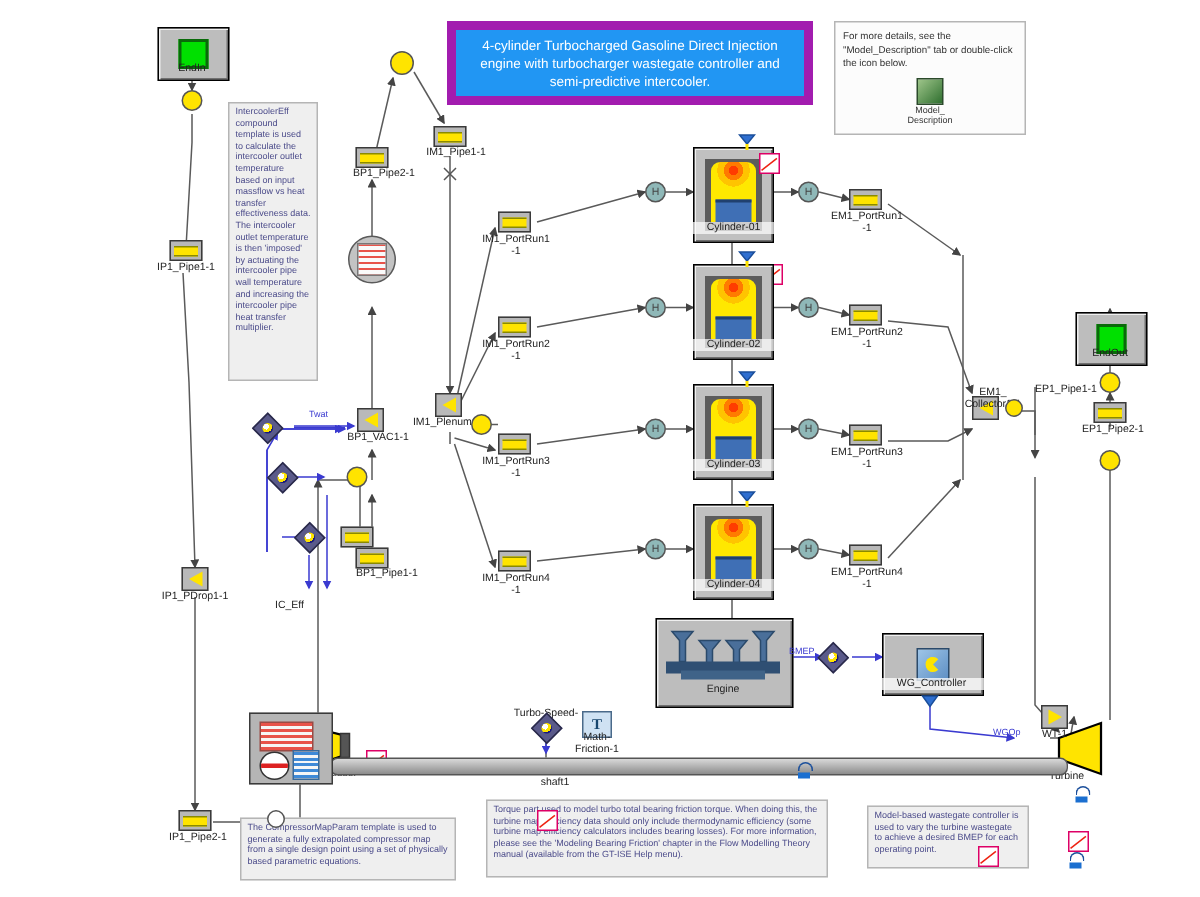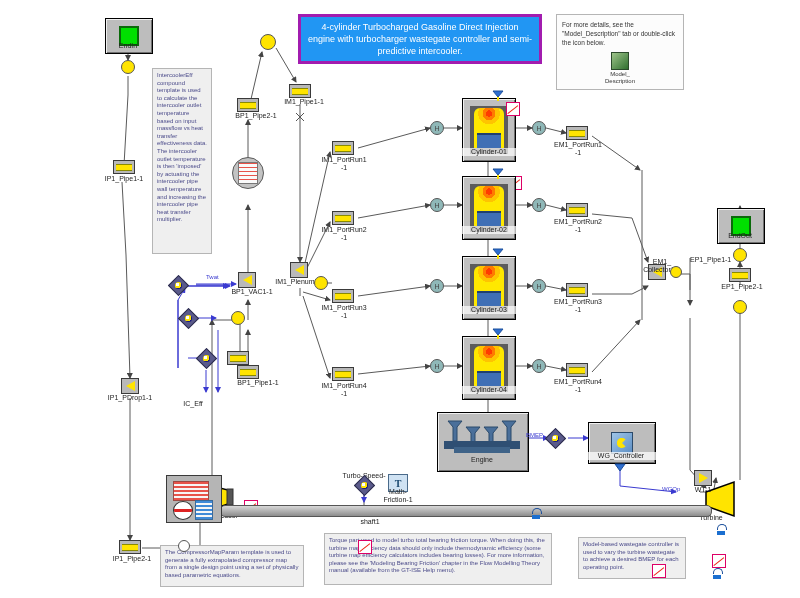--- a/index.html
+++ b/index.html
@@ -68,21 +68,21 @@
   
   .plot{width:12px;height:12px;background:#fff;border:1px solid #d06;position:relative;overflow:hidden;}
   .plot:after{content:"";position:absolute;left:1px;bottom:1px;width:13px;height:1px;background:#e21;transform:rotate(-38deg);transform-origin:left bottom;}
   
   .probe{width:10px;height:12px;position:relative;}
   .probe:before{content:"";position:absolute;left:1px;top:0;width:8px;height:5px;border:1.5px solid #1b4f9b;border-bottom:none;border-radius:5px 5px 0 0;}
   .probe:after{content:"";position:absolute;left:1px;top:7px;width:8px;height:4px;background:#1b6fd0;}
   
   .note{position:absolute;background:#efefef;border:1px solid #b5b5b5;color:#4b4b8a;font-size:6px;line-height:7.6px;padding:3px 4px;box-sizing:border-box;}
   .titlebox{position:absolute;background:#2196f3;color:#fff;font-size:9px;line-height:12px;text-align:center;
-            padding:4px 6px;box-sizing:border-box;border:3px solid #a21caf;}
+            padding:4px 6px;box-sizing:border-box;border:6px solid #a21caf;}
   .descbox{position:absolute;background:#fcfcfc;border:1px solid #b5b5b5;font-size:6.5px;line-height:9px;color:#333;padding:5px;box-sizing:border-box;}
   .mdicon{width:16px;height:16px;background:linear-gradient(135deg,#9ec58a,#2f6f2f);border:1px solid #2b4a2b;}
   .sigbadge{position:absolute;font-size:6px;color:#3a3ad0;}
 </style>
 </head>
 <body>
 
 <div id="canvas">
 
   <svg class="wires" viewBox="0 0 800 598">

